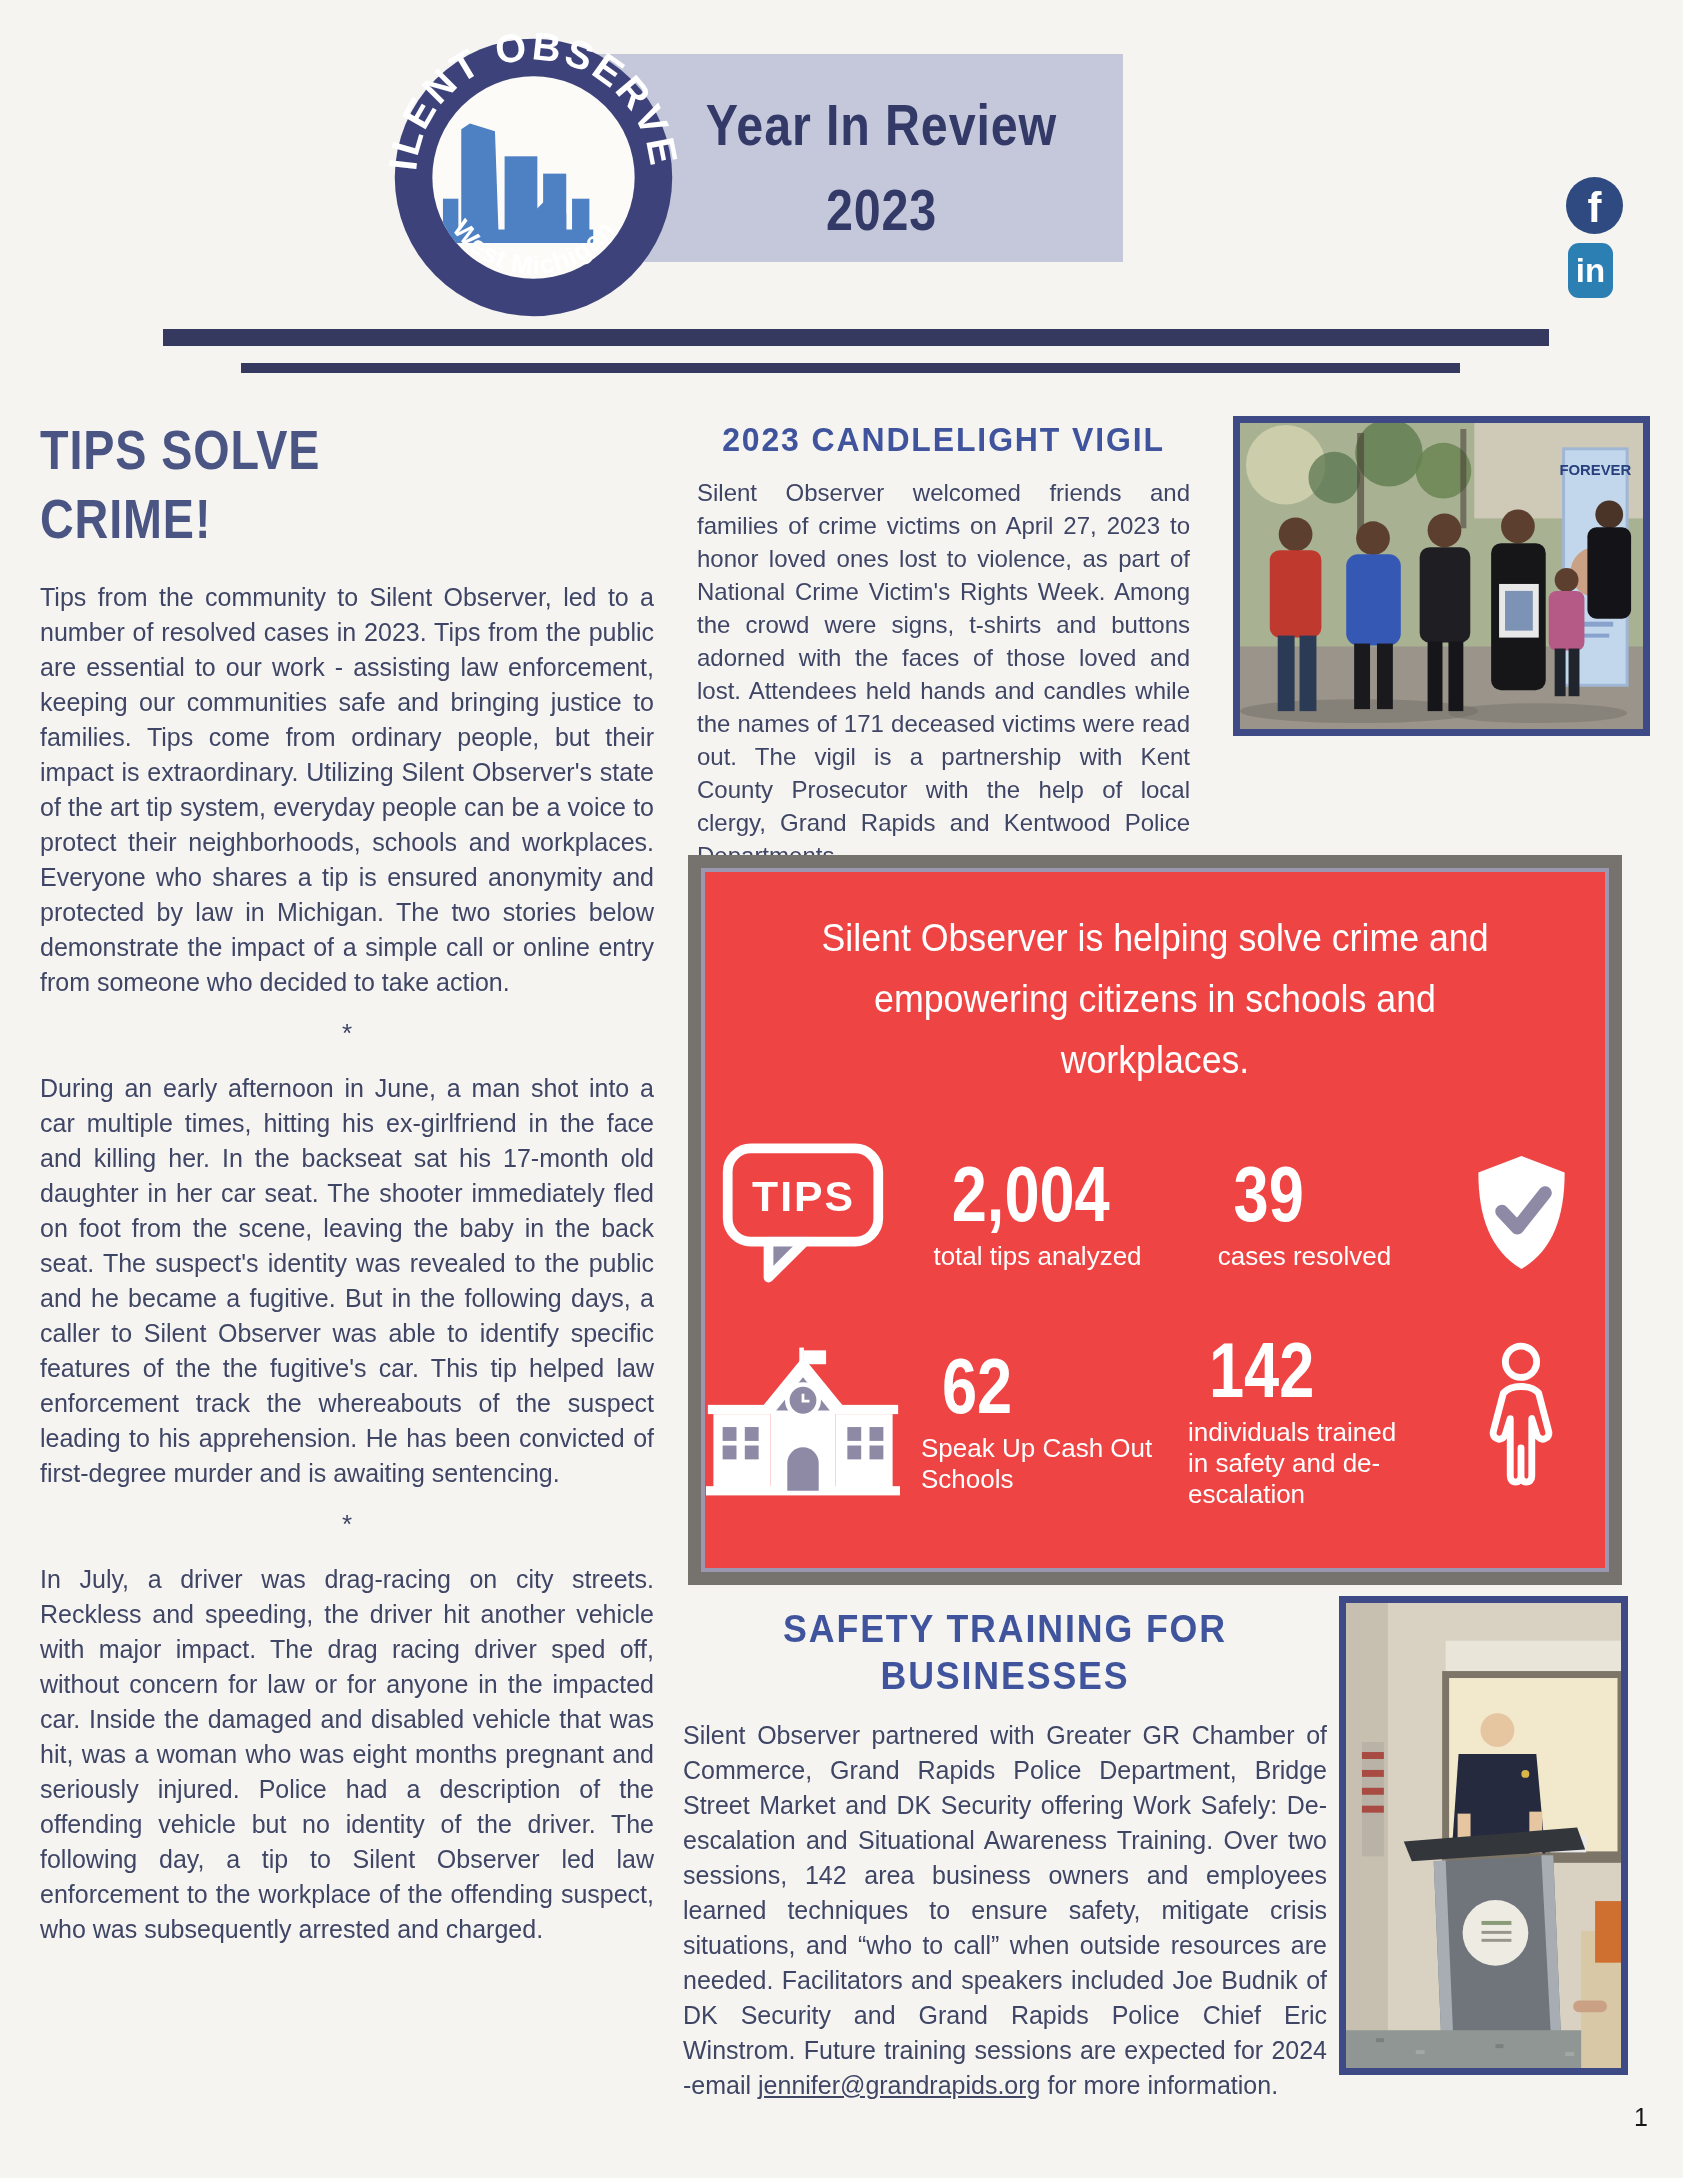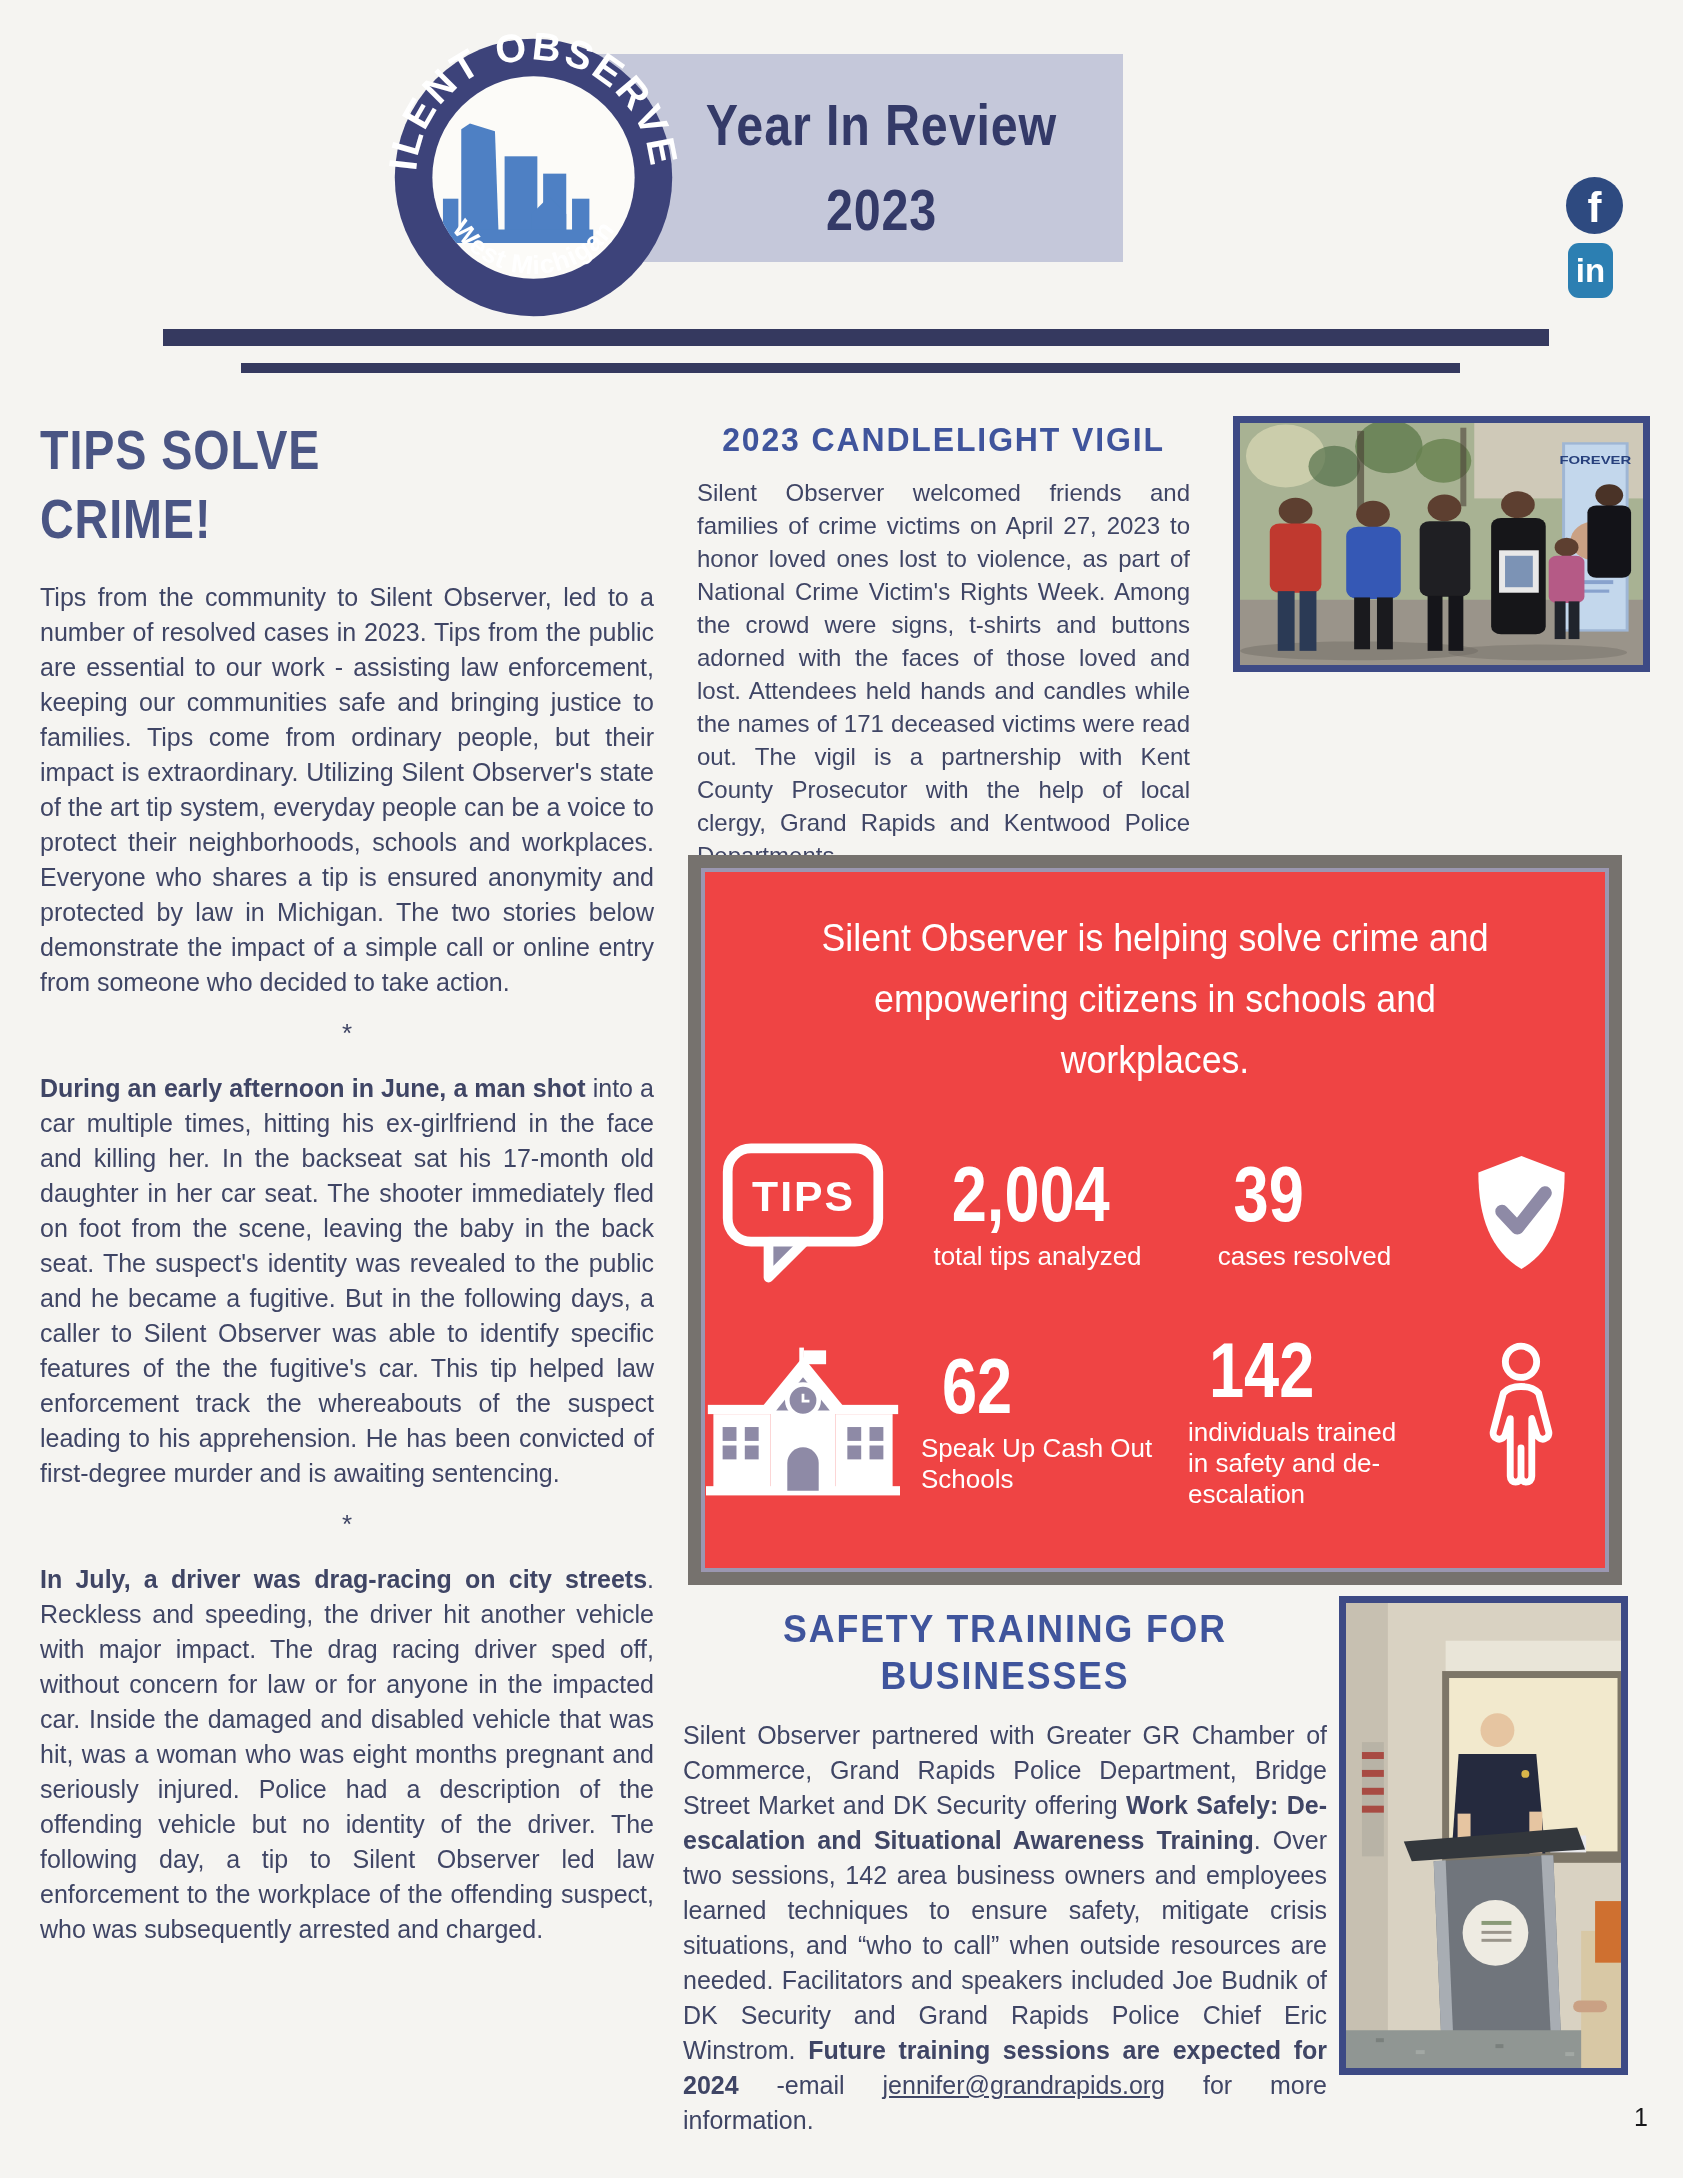--- a/index.html
+++ b/index.html
@@ -21,34 +21,34 @@
 
   .bar1{left:163px;top:329px;width:1386px;height:17px;background:#35395f;}
   .bar2{left:241px;top:363px;width:1219px;height:10px;background:#35395f;}
 
   
   .col-left{left:40px;top:416px;width:614px;}
   .h-steel{width:396px;margin:0 0 26px 0;font-size:55px;line-height:69px;font-weight:700;
            color:#4a5584;letter-spacing:1px;transform:scaleX(.85);transform-origin:left;}
   .body-p{margin:0;font-size:25px;line-height:35px;color:#3f4565;text-align:justify;}
   .sep{margin:18px 0 22px 0;text-align:center;font-size:26px;color:#3f4565;}
-  .b{font-weight:700;}
+  .b{font-weight:400;}
   .u{text-decoration:underline;}
   a.link{color:inherit;}
 
   
   .vigil-sec{left:683px;top:418px;width:493px;margin-left:14px;}
   .h-blue{font-weight:700;color:#3f549c;text-align:center;letter-spacing:2px;
           transform:scaleX(.94);transform-origin:center;}
   .vigil-sec .h-blue{font-size:34px;line-height:42px;margin:0 0 16px 0;}
   .vigil-sec .body-p{font-size:24px;line-height:33px;}
 
   .photo{border:7px solid #3d4a85;box-sizing:border-box;background:#cfc9b8;}
   .photo svg{display:block;width:100%;height:100%;}
-  .photo1{left:1233px;top:416px;width:417px;height:256px;}
+  .photo1{left:1233px;top:416px;width:417px;height:320px;}
   .photo2{left:1339px;top:1596px;width:289px;height:479px;}
 
   
   .impact{left:688px;top:855px;width:934px;height:730px;box-sizing:border-box;
           background:#ef4444;border:13px solid #76726e;box-shadow:inset 0 0 0 4px #9b97b1;}
   .impact-headline{width:772px;margin:40px auto 0 auto;font-size:38px;line-height:61px;color:#ffffff;
           text-align:center;transform:scaleX(.94);transform-origin:center;}
   .stats{display:grid;grid-template-columns:203px 267px 267px 166px;row-gap:44px;
          margin-top:48px;align-items:center;justify-items:center;}
   .stat{text-align:left;color:#fff;}

